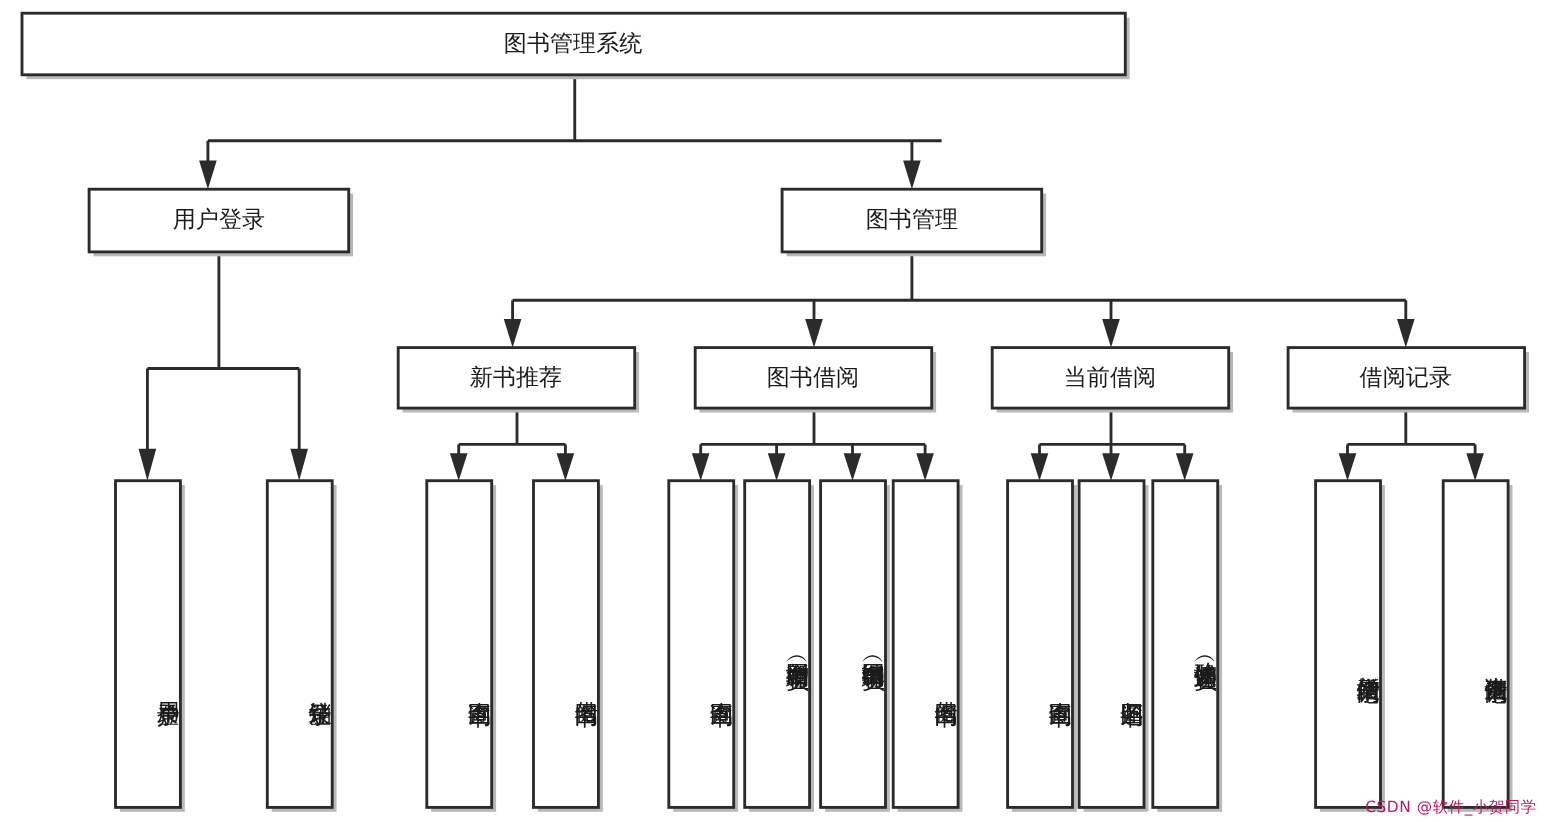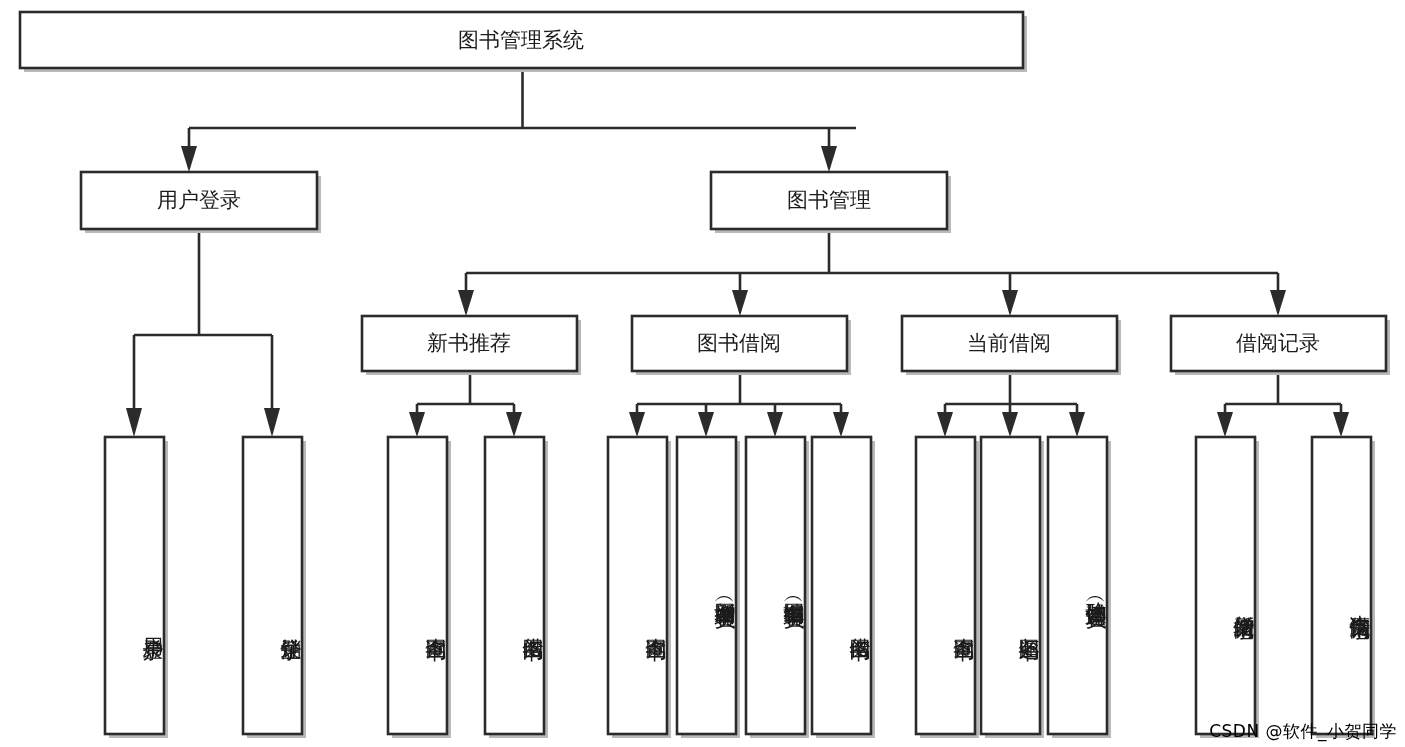--- a/index.html
+++ b/index.html
@@ -66,22 +66,22 @@
     align-items: flex-start;
     justify-content: center;
     white-space: nowrap;
     pointer-events: none;
   }
   .watermark {
     position: absolute;
     right: 8px;
     bottom: 4px;
     font-family: "DejaVu Sans", "Liberation Sans", sans-serif;
-    font-size: 17px;
-    color: #000000;
+    font-size: 14px;
+    color: #be185d;
     letter-spacing: 0.5px;
     white-space: nowrap;
   }
 </style>
 </head>
 <body>
 
 <div id="diagram-root">
 
   <svg id="tree-svg" viewBox="0 0 1405 747">

